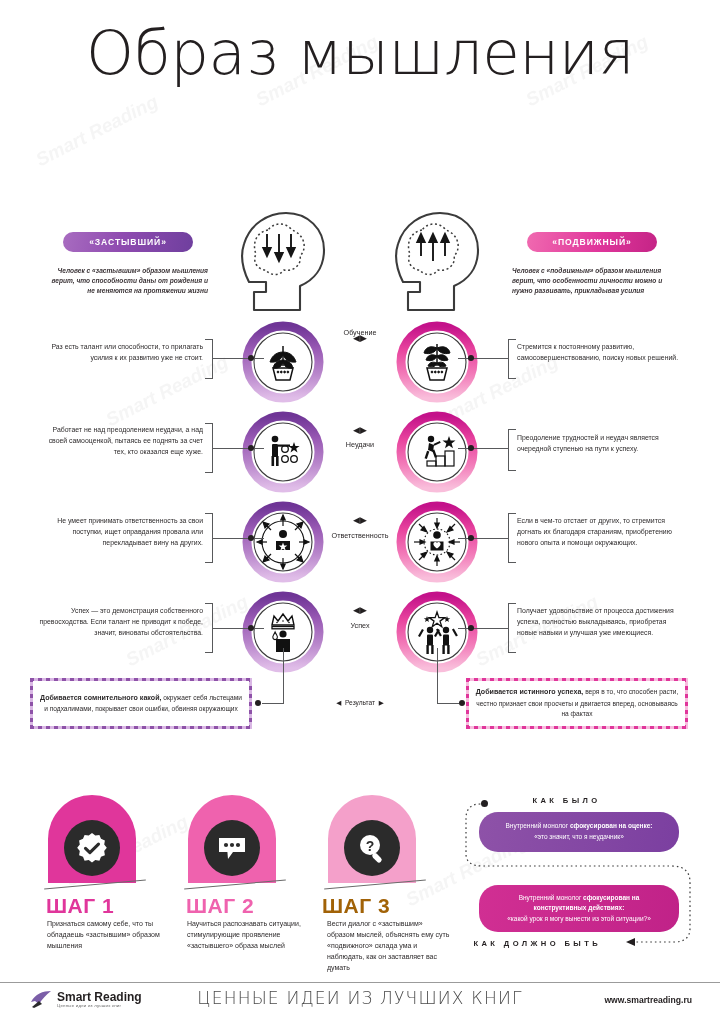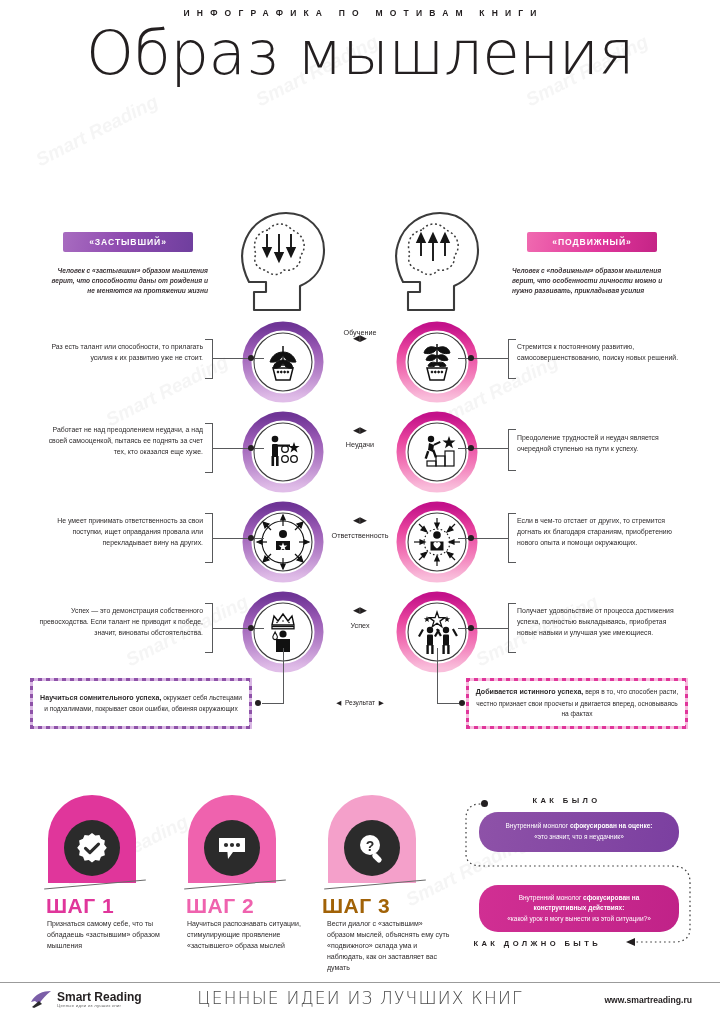--- a/index.html
+++ b/index.html
@@ -33,21 +33,21 @@
   .sect-title{
     position:absolute;width:720px;left:0;text-align:center;
     font-size:11px;font-weight:700;letter-spacing:3.4px;color:#231f20;
     text-indent:3.4px;
   }
   #sect-two-types{top:180px;}
   #sect-howto{top:761px;}
 
   
   .badge{
-    position:absolute;height:20px;border-radius:2px;
+    position:absolute;height:20px;border-radius:10px;
     display:flex;align-items:center;justify-content:center;
     color:#fff;font-size:8.6px;font-weight:700;letter-spacing:0.9px;
   }
   #badge-fixed{left:63px;top:232px;width:130px;
     background:linear-gradient(100deg,#a86cc0 0%,#8f4bb0 45%,#6f3f9e 100%);}
   #badge-growth{left:527px;top:232px;width:130px;
     background:linear-gradient(100deg,#f06ab0 0%,#e0369b 55%,#c42486 100%);}
 
   .sub-desc{
     position:absolute;width:160px;font-size:6.6px;font-weight:700;
@@ -187,21 +187,20 @@
   <div class="wm" style="left:30px;top:120px;">Smart Reading</div>
   <div class="wm" style="left:250px;top:60px;">Smart Reading</div>
   <div class="wm" style="left:520px;top:60px;">Smart Reading</div>
   <div class="wm" style="left:100px;top:380px;">Smart Reading</div>
   <div class="wm" style="left:430px;top:380px;">Smart Reading</div>
   <div class="wm" style="left:120px;top:620px;">Smart Reading</div>
   <div class="wm" style="left:470px;top:620px;">Smart Reading</div>
   <div class="wm" style="left:60px;top:840px;">Smart Reading</div>
   <div class="wm" style="left:400px;top:860px;">Smart Reading</div>
 
-  <div class="kicker">ИНФОГРАФИКА ПО МОТИВАМ КНИГИ</div>
   <div class="maintitle">Образ мышления</div>
 
 
   <div class="badge" id="badge-fixed">«ЗАСТЫВШИЙ»</div>
   <div class="badge" id="badge-growth">«ПОДВИЖНЫЙ»</div>
   <div class="sub-desc" id="desc-fixed">Человек с «застывшим» образом мышления верит, что способности даны от рождения и не меняются на протяжении жизни</div>
   <div class="sub-desc" id="desc-growth">Человек с «подвижным» образом мышления верит, что особенности личности можно и нужно развивать, прикладывая усилия</div>
 
   <svg class="head-svg" id="head-left" width="96" height="104" viewBox="0 0 96 104">
     <path d="M18 100 L18 82 L30 82 L30 72 L13 72 C6 58 4 46 8 34 C14 14 32 3 50 3 C72 3 88 19 88 40 C88 58 78 70 64 76 L64 100 Z" fill="none" stroke="#3b3b3b" stroke-width="2.1" stroke-linejoin="round"></path>
@@ -469,21 +468,21 @@
 
   <div class="leader" style="left:283px;top:703px;width:1px;height:55px;top:648px;background:#58595b;width:1px;"></div>
   <div class="leader" style="left:437px;top:648px;width:1px;height:55px;background:#58595b;"></div>
   <div class="leader" style="left:262px;top:703px;width:22px;"></div>
   <div class="leader" style="left:437px;top:703px;width:22px;"></div>
   <div class="dot" style="left:255px;top:700px;"></div>
   <div class="dot" style="left:459px;top:700px;"></div>
 
   <div class="resbox" id="res-left">
     <div class="inner">
-      <div><b>Научиться сомнительного успеха,</b><span> окружает себя льстецами и подхалимами, покрывает свои ошибки, обвиняя окружающих</span></div>
+      <div><b>Добивается сомнительного какой,</b><span> окружает себя льстецами и подхалимами, покрывает свои ошибки, обвиняя окружающих</span></div>
     </div>
   </div>
   <div class="resbox" id="res-right">
     <div class="inner">
       <div><b>Добивается истинного успеха,</b><span> веря в то, что способен расти, честно признает свои просчеты и двигается вперед, основываясь на фактах</span></div>
     </div>
   </div>
   <div class="res-label">◀&nbsp;&nbsp;<span>Результат</span>&nbsp;&nbsp;▶</div>
 
 

